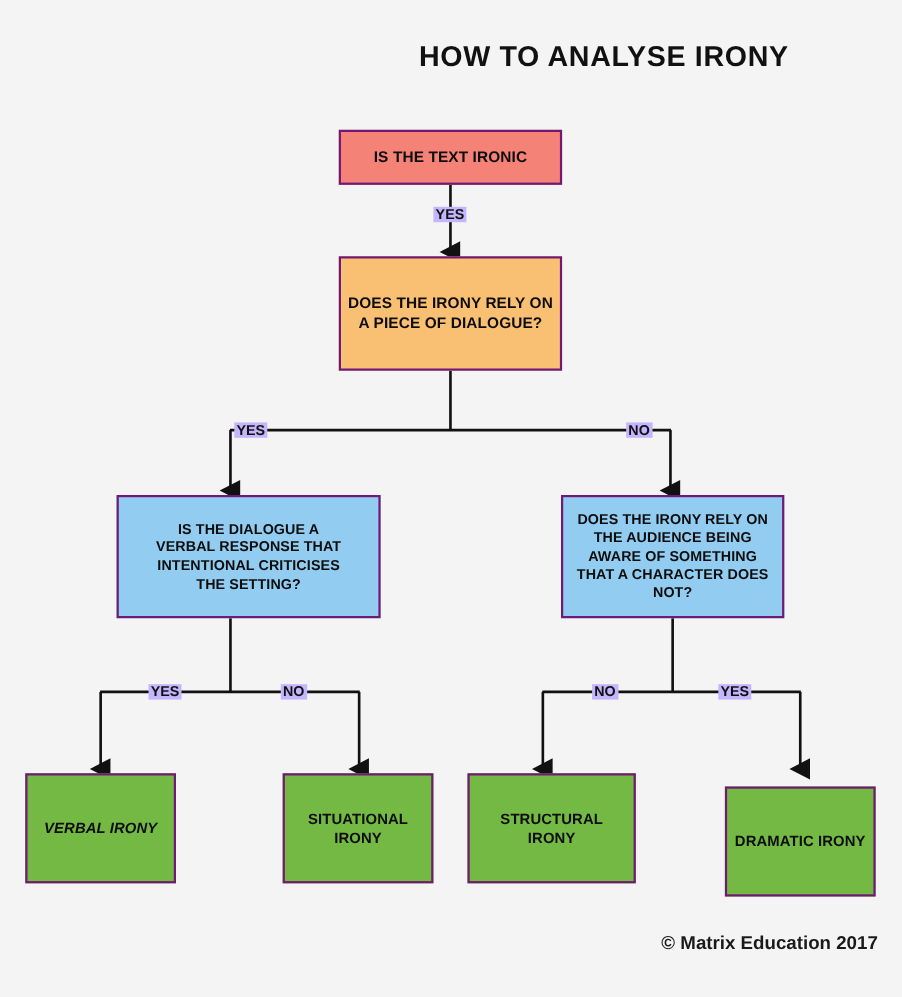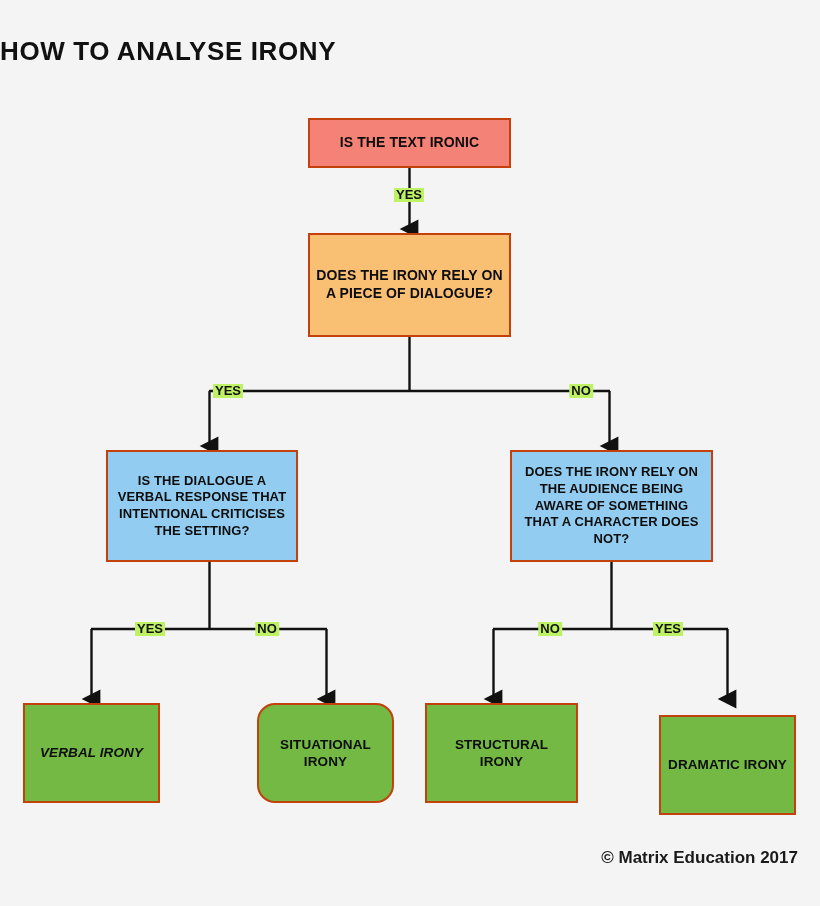--- a/index.html
+++ b/index.html
@@ -25,30 +25,30 @@
     top: 0;
     width: 820px;
     height: 906px;
     pointer-events: none;
   }
   .title {
     position: absolute;
     left: 0;
     top: 36px;
     width: 717px;
-    text-align: left;
+    text-align: right;
     font-size: 26px;
     font-weight: bold;
     letter-spacing: 0.6px;
     color: #111111;
   }
   .node {
     position: absolute;
     box-sizing: border-box;
-    border: 2px solid #c2410c;
+    border: 2px solid #701a75;
     display: flex;
     align-items: center;
     justify-content: center;
     text-align: center;
     font-size: 13px;
     font-weight: bold;
     line-height: 1.28;
     color: #0d0d0d;
     letter-spacing: 0.1px;
     white-space: pre-line;
@@ -60,21 +60,21 @@
   .node.outcome { background: #73b944; }
   .node.start   { font-size: 14px; }
   .node.q1      { font-size: 14px; }
   .node.outcome { font-size: 13.5px; }
 
   .edge-label {
     position: absolute;
     font-size: 13px;
     font-weight: bold;
     color: #111111;
-    background: #bef264;
+    background: #c4b5fd;
     padding: 0 2px;
     line-height: 14px;
     white-space: nowrap;
     transform: translate(-50%, -50%);
   }
   .credit {
     position: absolute;
     right: 22px;
     top: 848px;
     font-size: 17px;
@@ -113,34 +113,34 @@
     <path d="M493,629 L728,629" stroke="#111111" stroke-width="2.4" fill="none"></path>
     <path d="M493.5,629 L493.5,699" stroke="#111111" stroke-width="2.4" fill="none" marker-end="url(#arrow)"></path>
     <path d="M727.5,629 L727.5,699" stroke="#111111" stroke-width="2.4" fill="none" marker-end="url(#arrow)"></path>
   </svg>
 
   <div class="node start" style="left:308px; top:118px; width:203px; height:50px;">IS THE TEXT IRONIC</div>
 
   <div class="node q1" style="left:308px; top:233px; width:203px; height:104px;">DOES THE IRONY RELY ON
 A PIECE OF DIALOGUE?</div>
 
-  <div class="node q2" style="left:106px; top:450px; width:192px; height:112px;">IS THE DIALOGUE A
+  <div class="node q2" style="left:106px; top:450px; width:240px; height:112px;">IS THE DIALOGUE A
 VERBAL RESPONSE THAT
 INTENTIONAL CRITICISES
 THE SETTING?</div>
 
   <div class="node q2" style="left:510px; top:450px; width:203px; height:112px;">DOES THE IRONY RELY ON
 THE AUDIENCE BEING
 AWARE OF SOMETHING
 THAT A CHARACTER DOES
 NOT?</div>
 
   <div class="node outcome" style="left:23px; top:703px; width:137px; height:100px;font-style:italic;">VERBAL IRONY</div>
 
-  <div class="node outcome" style="left:257px; top:703px; width:137px; height:100px;border-radius:18px;">SITUATIONAL
+  <div class="node outcome" style="left:257px; top:703px; width:137px; height:100px;">SITUATIONAL
 IRONY</div>
 
   <div class="node outcome" style="left:425px; top:703px; width:153px; height:100px;">STRUCTURAL
 IRONY</div>
 
   <div class="node outcome" style="left:659px; top:703px; width:137px; height:100px;margin-top:12px;">DRAMATIC IRONY</div>
 
   <div class="edge-label" style="left:409px; top:195px;">YES</div>
 
   <div class="edge-label" style="left:228px; top:391px;">YES</div>

